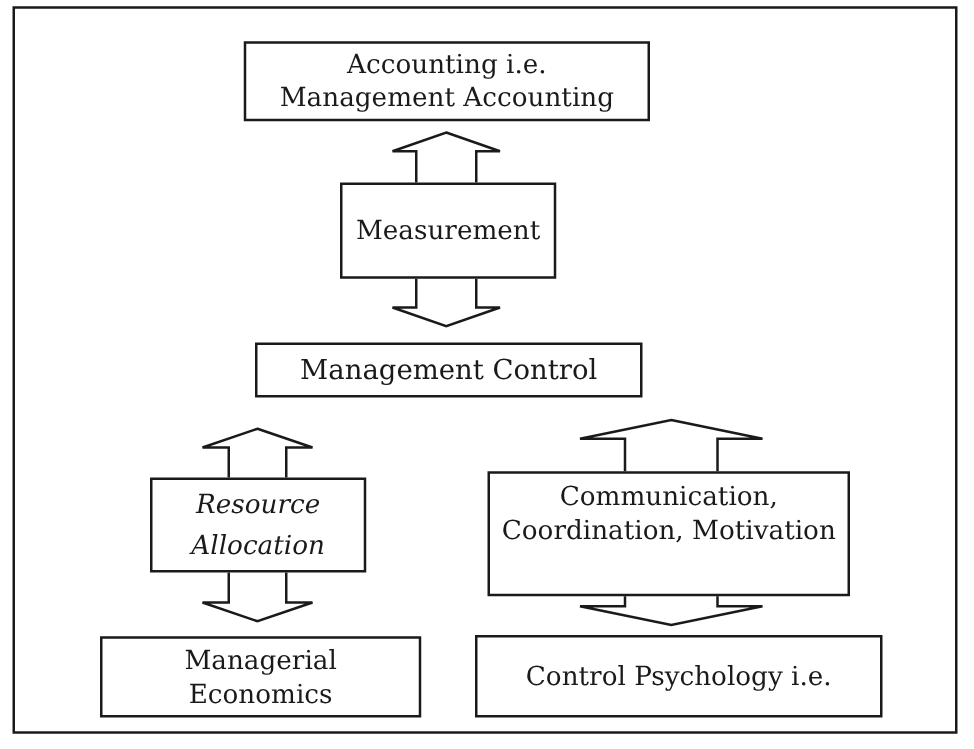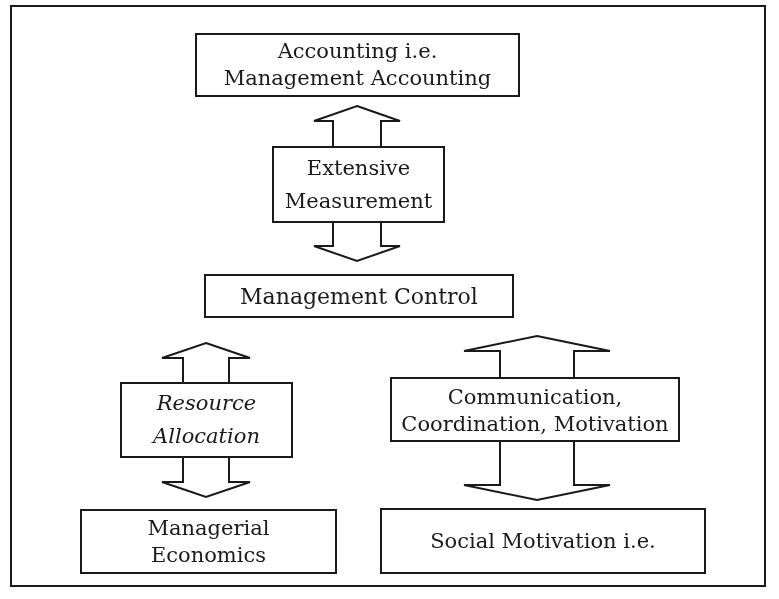--- a/index.html
+++ b/index.html
@@ -48,21 +48,21 @@
     text-align: center;
     font-size: 21px;
     line-height: 27px;
   }
   .node .line { white-space: nowrap; }
 
   .node-accounting          { left: 195px; top: 33px;  width: 325px; height: 64px; }
   .node-extensive           { left: 272px; top: 146px; width: 173px; height: 77px; line-height: 33px; }
   .node-management-control  { left: 204px; top: 274px; width: 310px; height: 44px; font-weight: normal; font-size: 22px; }
   .node-resource            { left: 120px; top: 382px; width: 173px; height: 76px; line-height: 33px; font-style: italic; }
-  .node-communication       { left: 390px; top: 377px; width: 290px; height: 65px; justify-content: flex-start; padding-top: 5px; }
+  .node-communication       { left: 390px; top: 377px; width: 290px; height: 100px; justify-content: flex-start; padding-top: 5px; }
   .node-managerial          { left: 80px;  top: 509px; width: 257px; height: 65px; }
   .node-social              { left: 380px; top: 508px; width: 326px; height: 66px; }
 </style>
 </head>
 <body>
 
 <div class="canvas">
 
   <div class="frame"></div>
 
@@ -71,21 +71,20 @@
     <path d="M 206 343 L 250 358 L 229 358 L 229 482 L 250 482 L 206 497 L 162 482 L 183 482 L 183 358 L 162 358 Z"></path>
     <path d="M 537 336 L 610 351 L 574 351 L 574 485 L 610 485 L 537 500 L 464 485 L 500 485 L 500 351 L 464 351 Z"></path>
   </svg>
 
   <div class="node node-accounting">
     <div class="line">Accounting i.e.</div>
     <div class="line">Management Accounting</div>
   </div>
 
   <div class="node node-extensive">
-    <div class="line">Extensive</div>
     <div class="line">Measurement</div>
   </div>
 
   <div class="node node-management-control">
     <div class="line">Management Control</div>
   </div>
 
   <div class="node node-resource">
     <div class="line">Resource</div>
     <div class="line">Allocation</div>
@@ -95,16 +94,16 @@
     <div class="line">Communication,</div>
     <div class="line">Coordination, Motivation</div>
   </div>
 
   <div class="node node-managerial">
     <div class="line">Managerial</div>
     <div class="line">Economics</div>
   </div>
 
   <div class="node node-social">
-    <div class="line">Social Motivation i.e.</div>
+    <div class="line">Control Psychology i.e.</div>
   </div>
 
 </div>
 
 </body></html>

